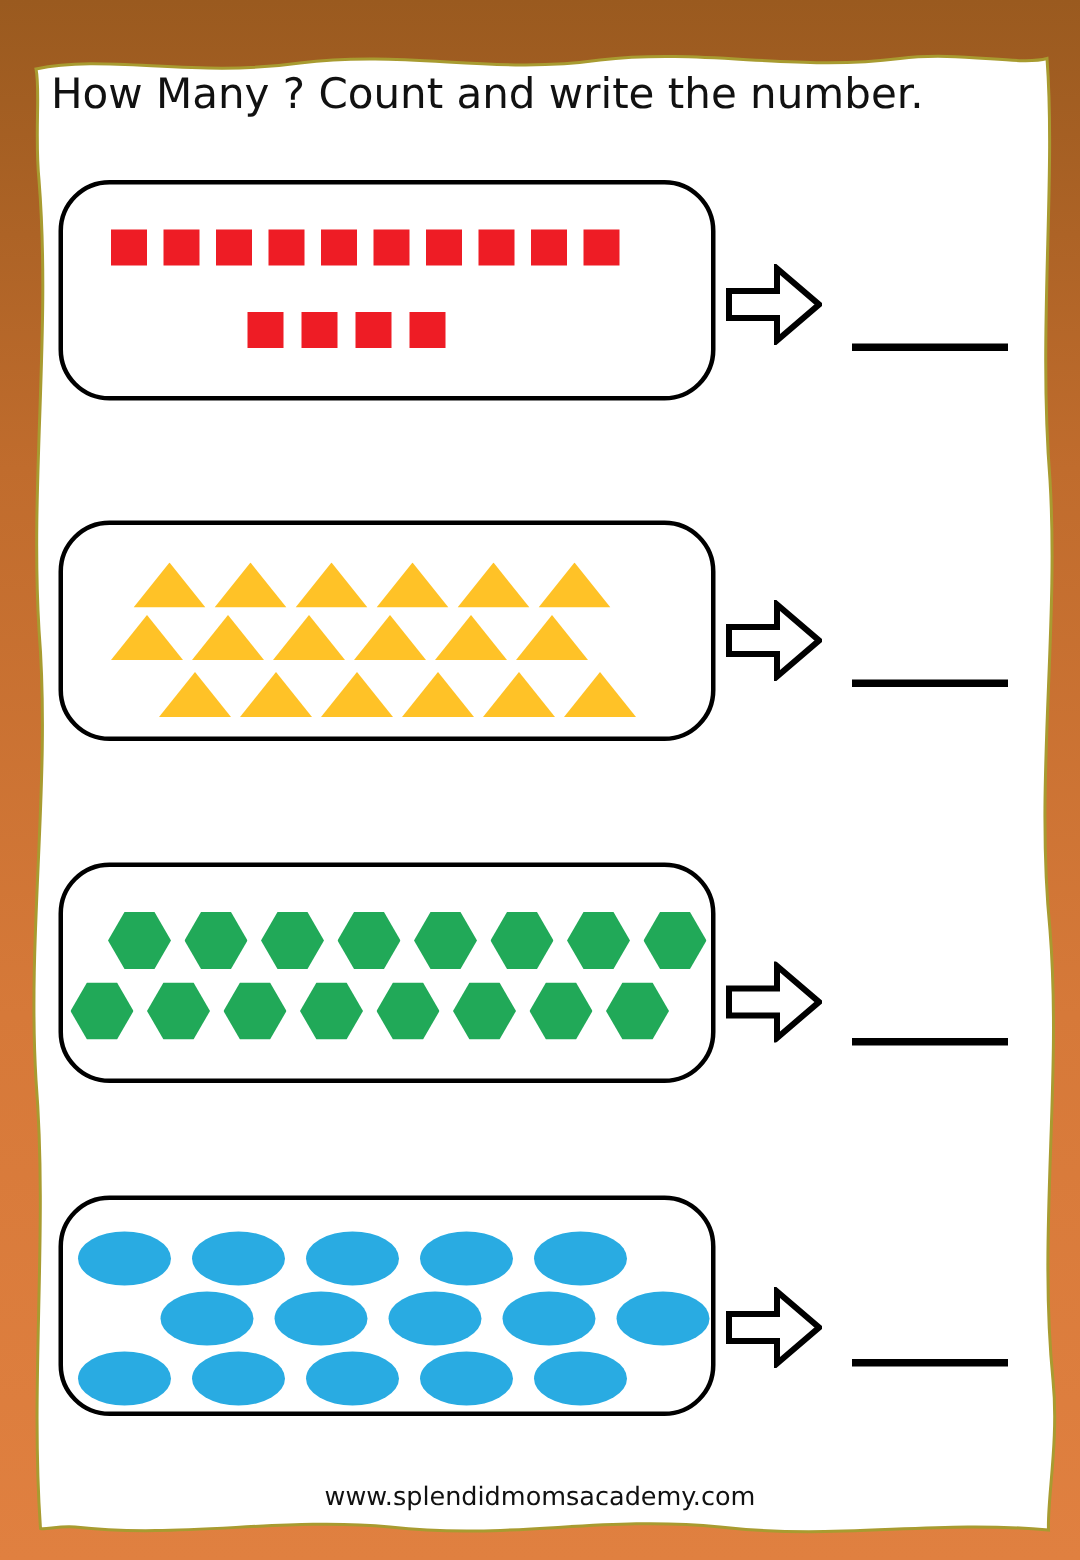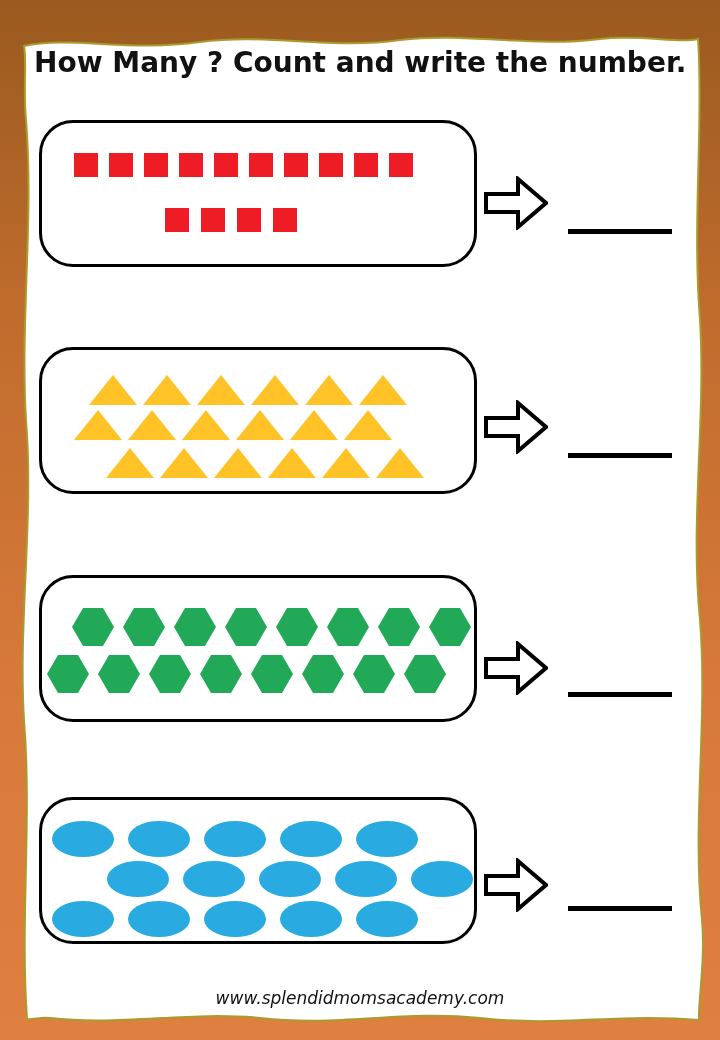--- a/index.html
+++ b/index.html
@@ -4,39 +4,39 @@
 <style>
   html,body{margin:0;padding:0;}
   body{
     width:720px;height:1040px;position:relative;overflow:hidden;
     font-family:"DejaVu Sans","Liberation Sans",sans-serif;
     background:#C06C2D;
   }
   .backdrop{position:absolute;left:0;top:0;width:720px;height:1040px;z-index:0;}
   .title{
     position:absolute;left:34px;top:46px;z-index:2;
-    font-size:28px;font-weight:700;color:#111;white-space:nowrap;
+    font-size:28px;font-weight:400;color:#111;white-space:nowrap;
     letter-spacing:0px;
   }
   #problems{position:absolute;left:0;top:0;width:720px;height:1040px;z-index:2;}
   .shape-box{
     position:absolute;left:39px;width:438px;height:147px;
     border:3.5px solid #000;border-radius:34px;background:#fff;
     box-sizing:border-box;
   }
   .shape-line{position:absolute;display:flex;align-items:center;}
   .shape-square{display:block;}
   .shape-oval{display:block;border-radius:50%;}
   .arrow{position:absolute;left:484px;width:64px;height:54px;}
   .answer-line{
     position:absolute;left:568px;width:104px;height:5px;background:#000;
   }
   .footer{
     position:absolute;left:0;top:988px;width:720px;z-index:2;
-    text-align:center;font-size:17px;color:#111;font-style:italic;
+    text-align:center;font-size:17px;color:#111;
   }
 </style>
 </head>
 <body>
 
 <svg class="backdrop" viewBox="0 0 720 1040" xmlns="http://www.w3.org/2000/svg" aria-hidden="true">
   <defs>
     <linearGradient id="frameGrad" x1="0" y1="0" x2="0" y2="1">
       <stop offset="0" stop-color="#9A5A1F"></stop>
       <stop offset="0.3" stop-color="#C06C2D"></stop>

